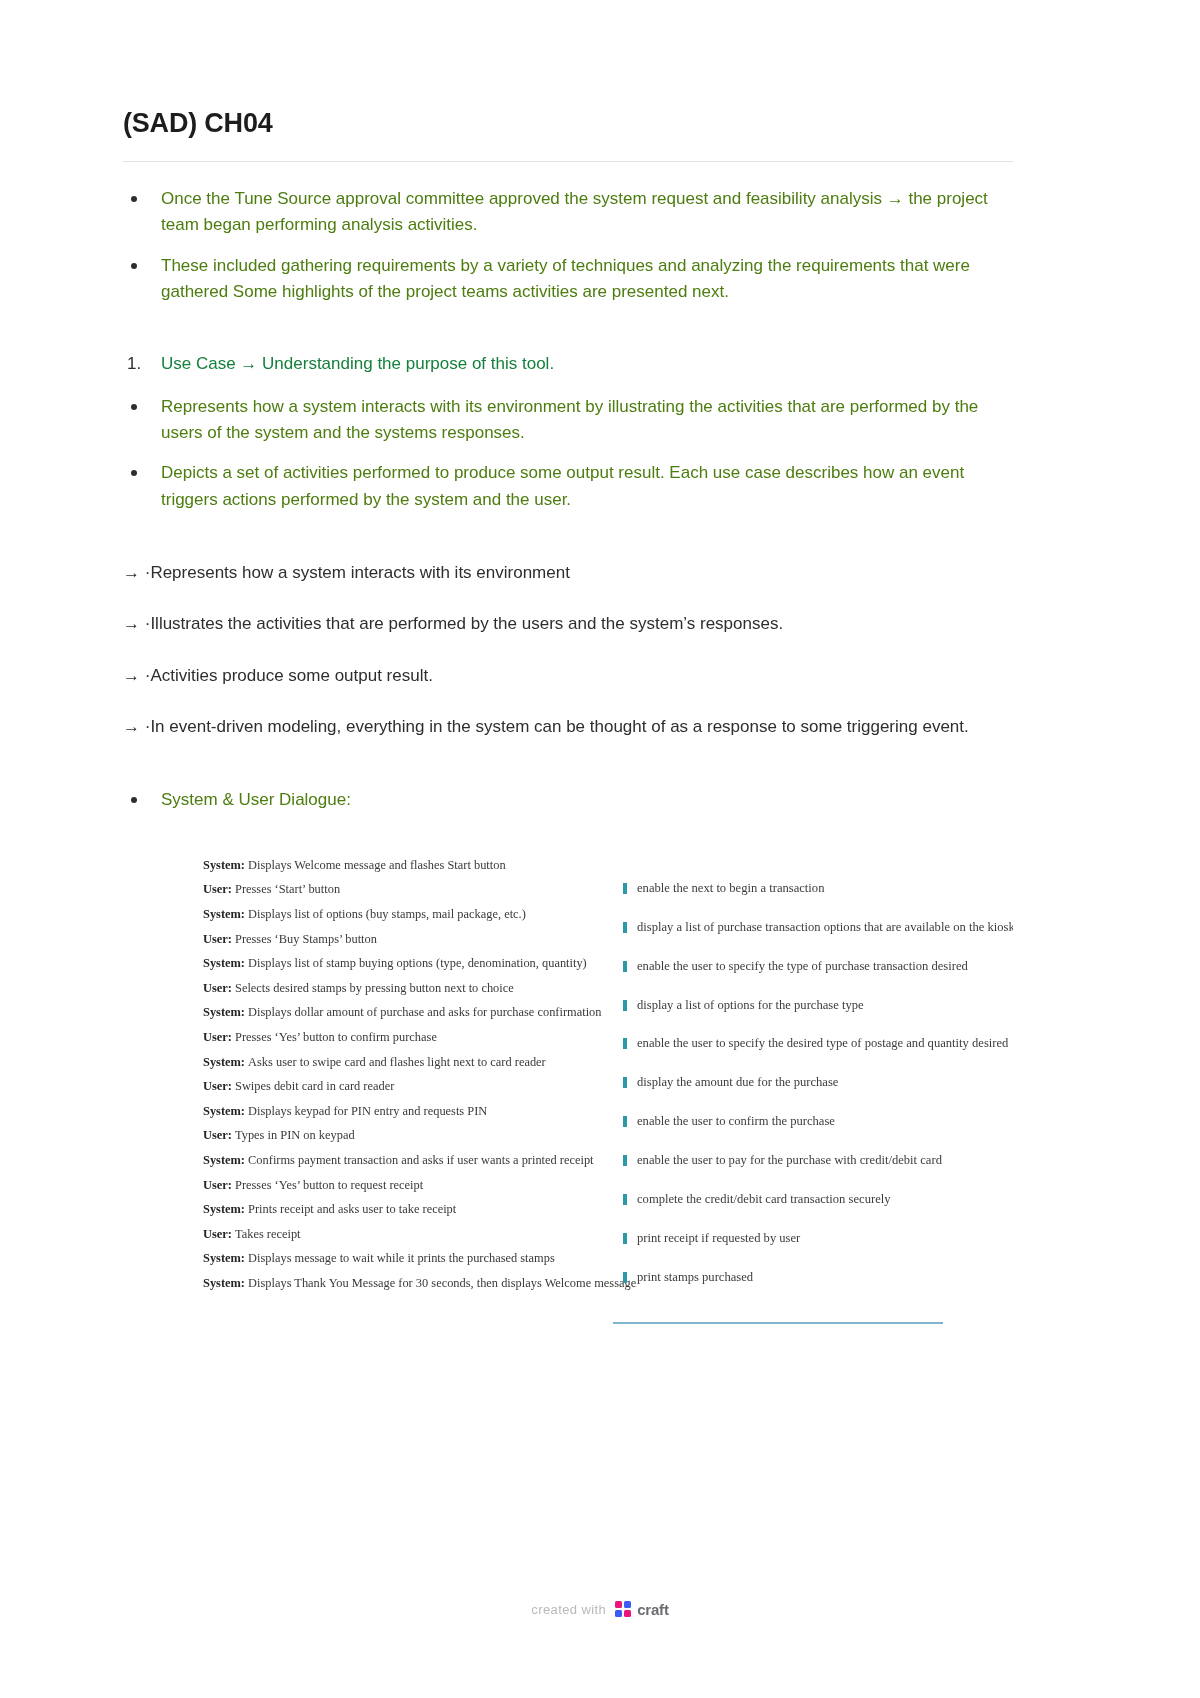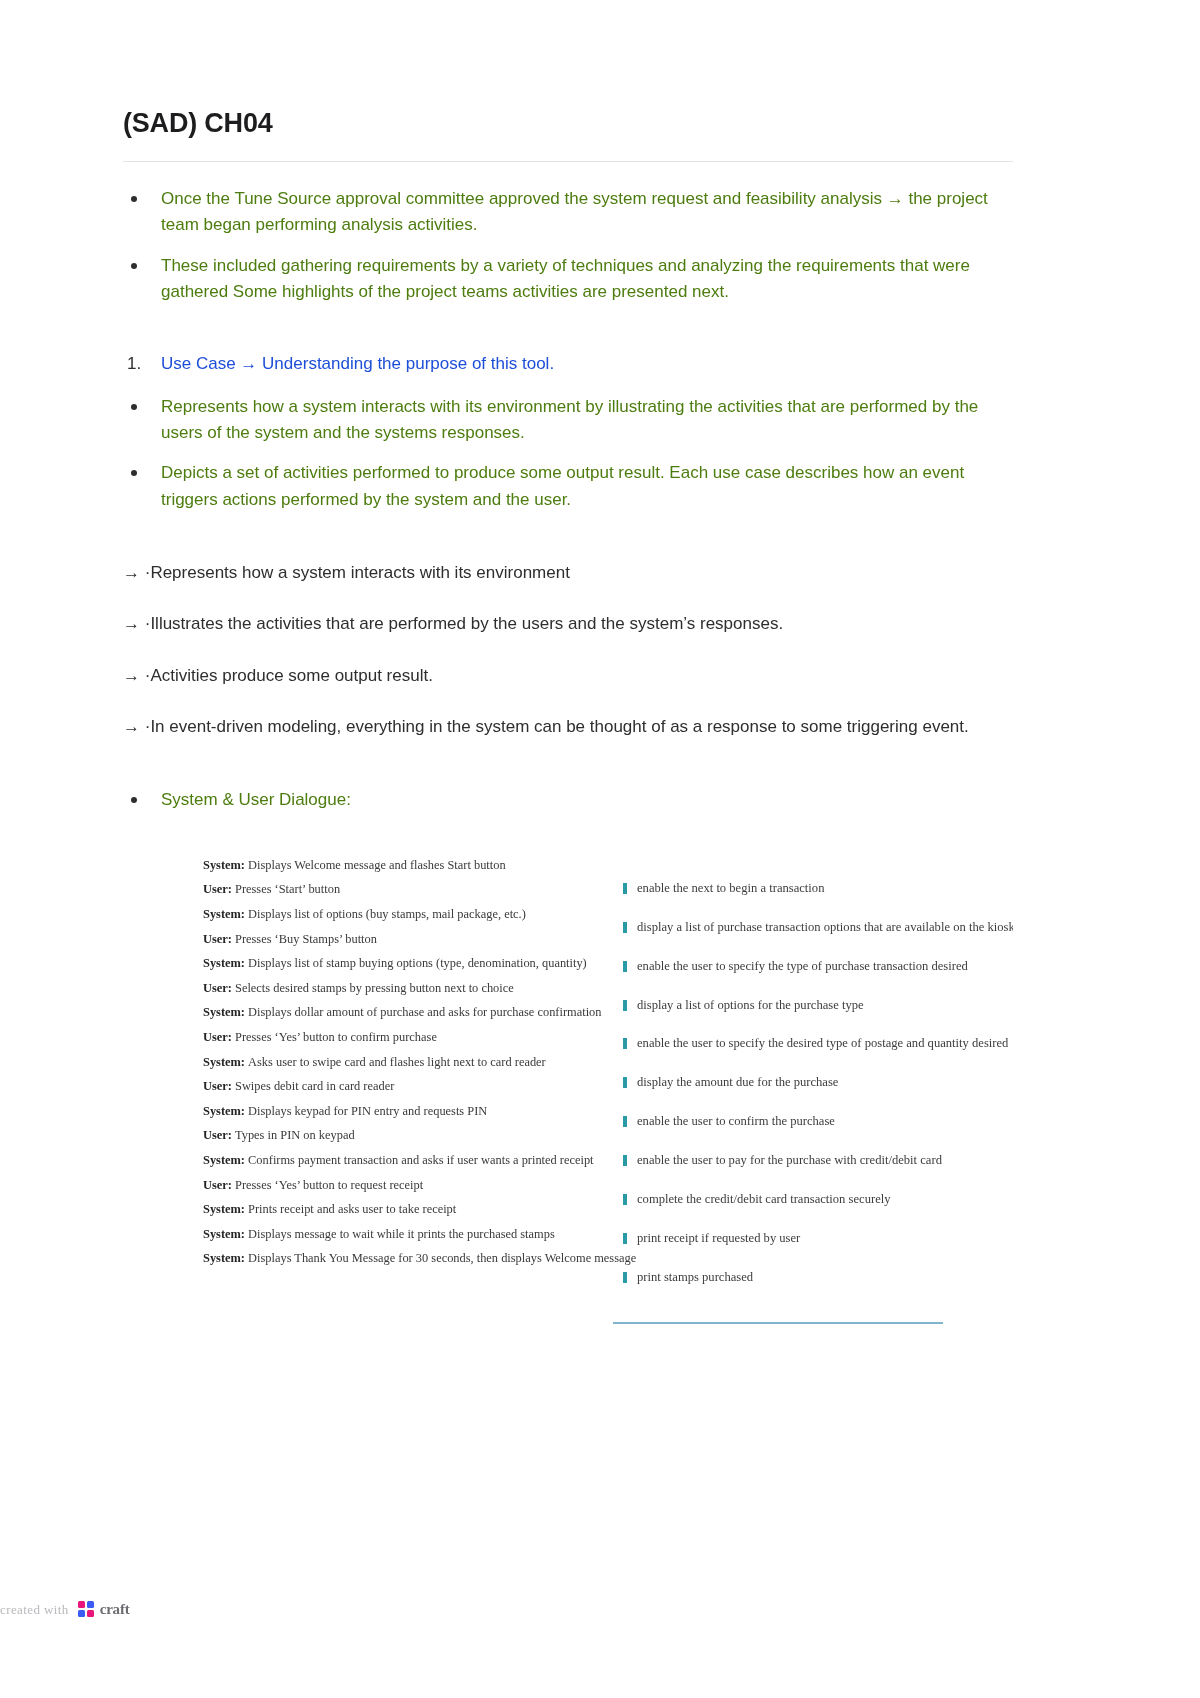--- a/index.html
+++ b/index.html
@@ -76,21 +76,21 @@
     list-style: none;
     margin: 0;
     padding: 0;
     counter-reset: numitem;
   }
   ol.numbered li {
     position: relative;
     padding-left: 38px;
     font-size: 17px;
     line-height: 1.55;
-    color: #1d4ed8;
+    color: #15803d;
     counter-increment: numitem;
   }
   ol.numbered li::before {
     content: counter(numitem) ".";
     position: absolute;
     left: 4px;
     top: 0;
     font-size: 17px;
     color: #2e2e30;
   }
@@ -182,23 +182,22 @@
   }
 
   
   .footer {
     position: absolute;
     left: 0;
     right: 0;
     bottom: 80px;
     display: flex;
     align-items: center;
-    justify-content: flex-start;
+    justify-content: center;
     gap: 9px;
-    font-family: Liberation Serif, serif;
   }
   .footer-text {
     font-size: 13px;
     color: #b9b9bd;
     letter-spacing: 0.4px;
   }
   .craft-mark {
     display: inline-flex;
     align-items: center;
     gap: 5px;
@@ -278,20 +277,21 @@
             <div class="dlg-line"><b>User: </b><span>Selects desired stamps by pressing button next to choice</span></div>
             <div class="dlg-line"><b>System: </b><span>Displays dollar amount of purchase and asks for purchase confirmation</span></div>
             <div class="dlg-line"><b>User: </b><span>Presses ‘Yes’ button to confirm purchase</span></div>
             <div class="dlg-line"><b>System: </b><span>Asks user to swipe card and flashes light next to card reader</span></div>
             <div class="dlg-line"><b>User: </b><span>Swipes debit card in card reader</span></div>
             <div class="dlg-line"><b>System: </b><span>Displays keypad for PIN entry and requests PIN</span></div>
             <div class="dlg-line"><b>User: </b><span>Types in PIN on keypad</span></div>
             <div class="dlg-line"><b>System: </b><span>Confirms payment transaction and asks if user wants a printed receipt</span></div>
             <div class="dlg-line"><b>User: </b><span>Presses ‘Yes’ button to request receipt</span></div>
             <div class="dlg-line"><b>System: </b><span>Prints receipt and asks user to take receipt</span></div>
+            <div class="dlg-line"><b>User: </b><span>Takes receipt</span></div>
             <div class="dlg-line"><b>System: </b><span>Displays message to wait while it prints the purchased stamps</span></div>
             <div class="dlg-line"><b>System: </b><span>Displays Thank You Message for 30 seconds, then displays Welcome message</span></div>
           </div>
         <div class="fig-right">
             <div class="req-line">enable the next to begin a transaction</div>
             <div class="req-line">display a list of purchase transaction options that are available on the kiosk</div>
             <div class="req-line">enable the user to specify the type of purchase transaction desired</div>
             <div class="req-line">display a list of options for the purchase type</div>
             <div class="req-line">enable the user to specify the desired type of postage and quantity desired</div>
             <div class="req-line">display the amount due for the purchase</div>

